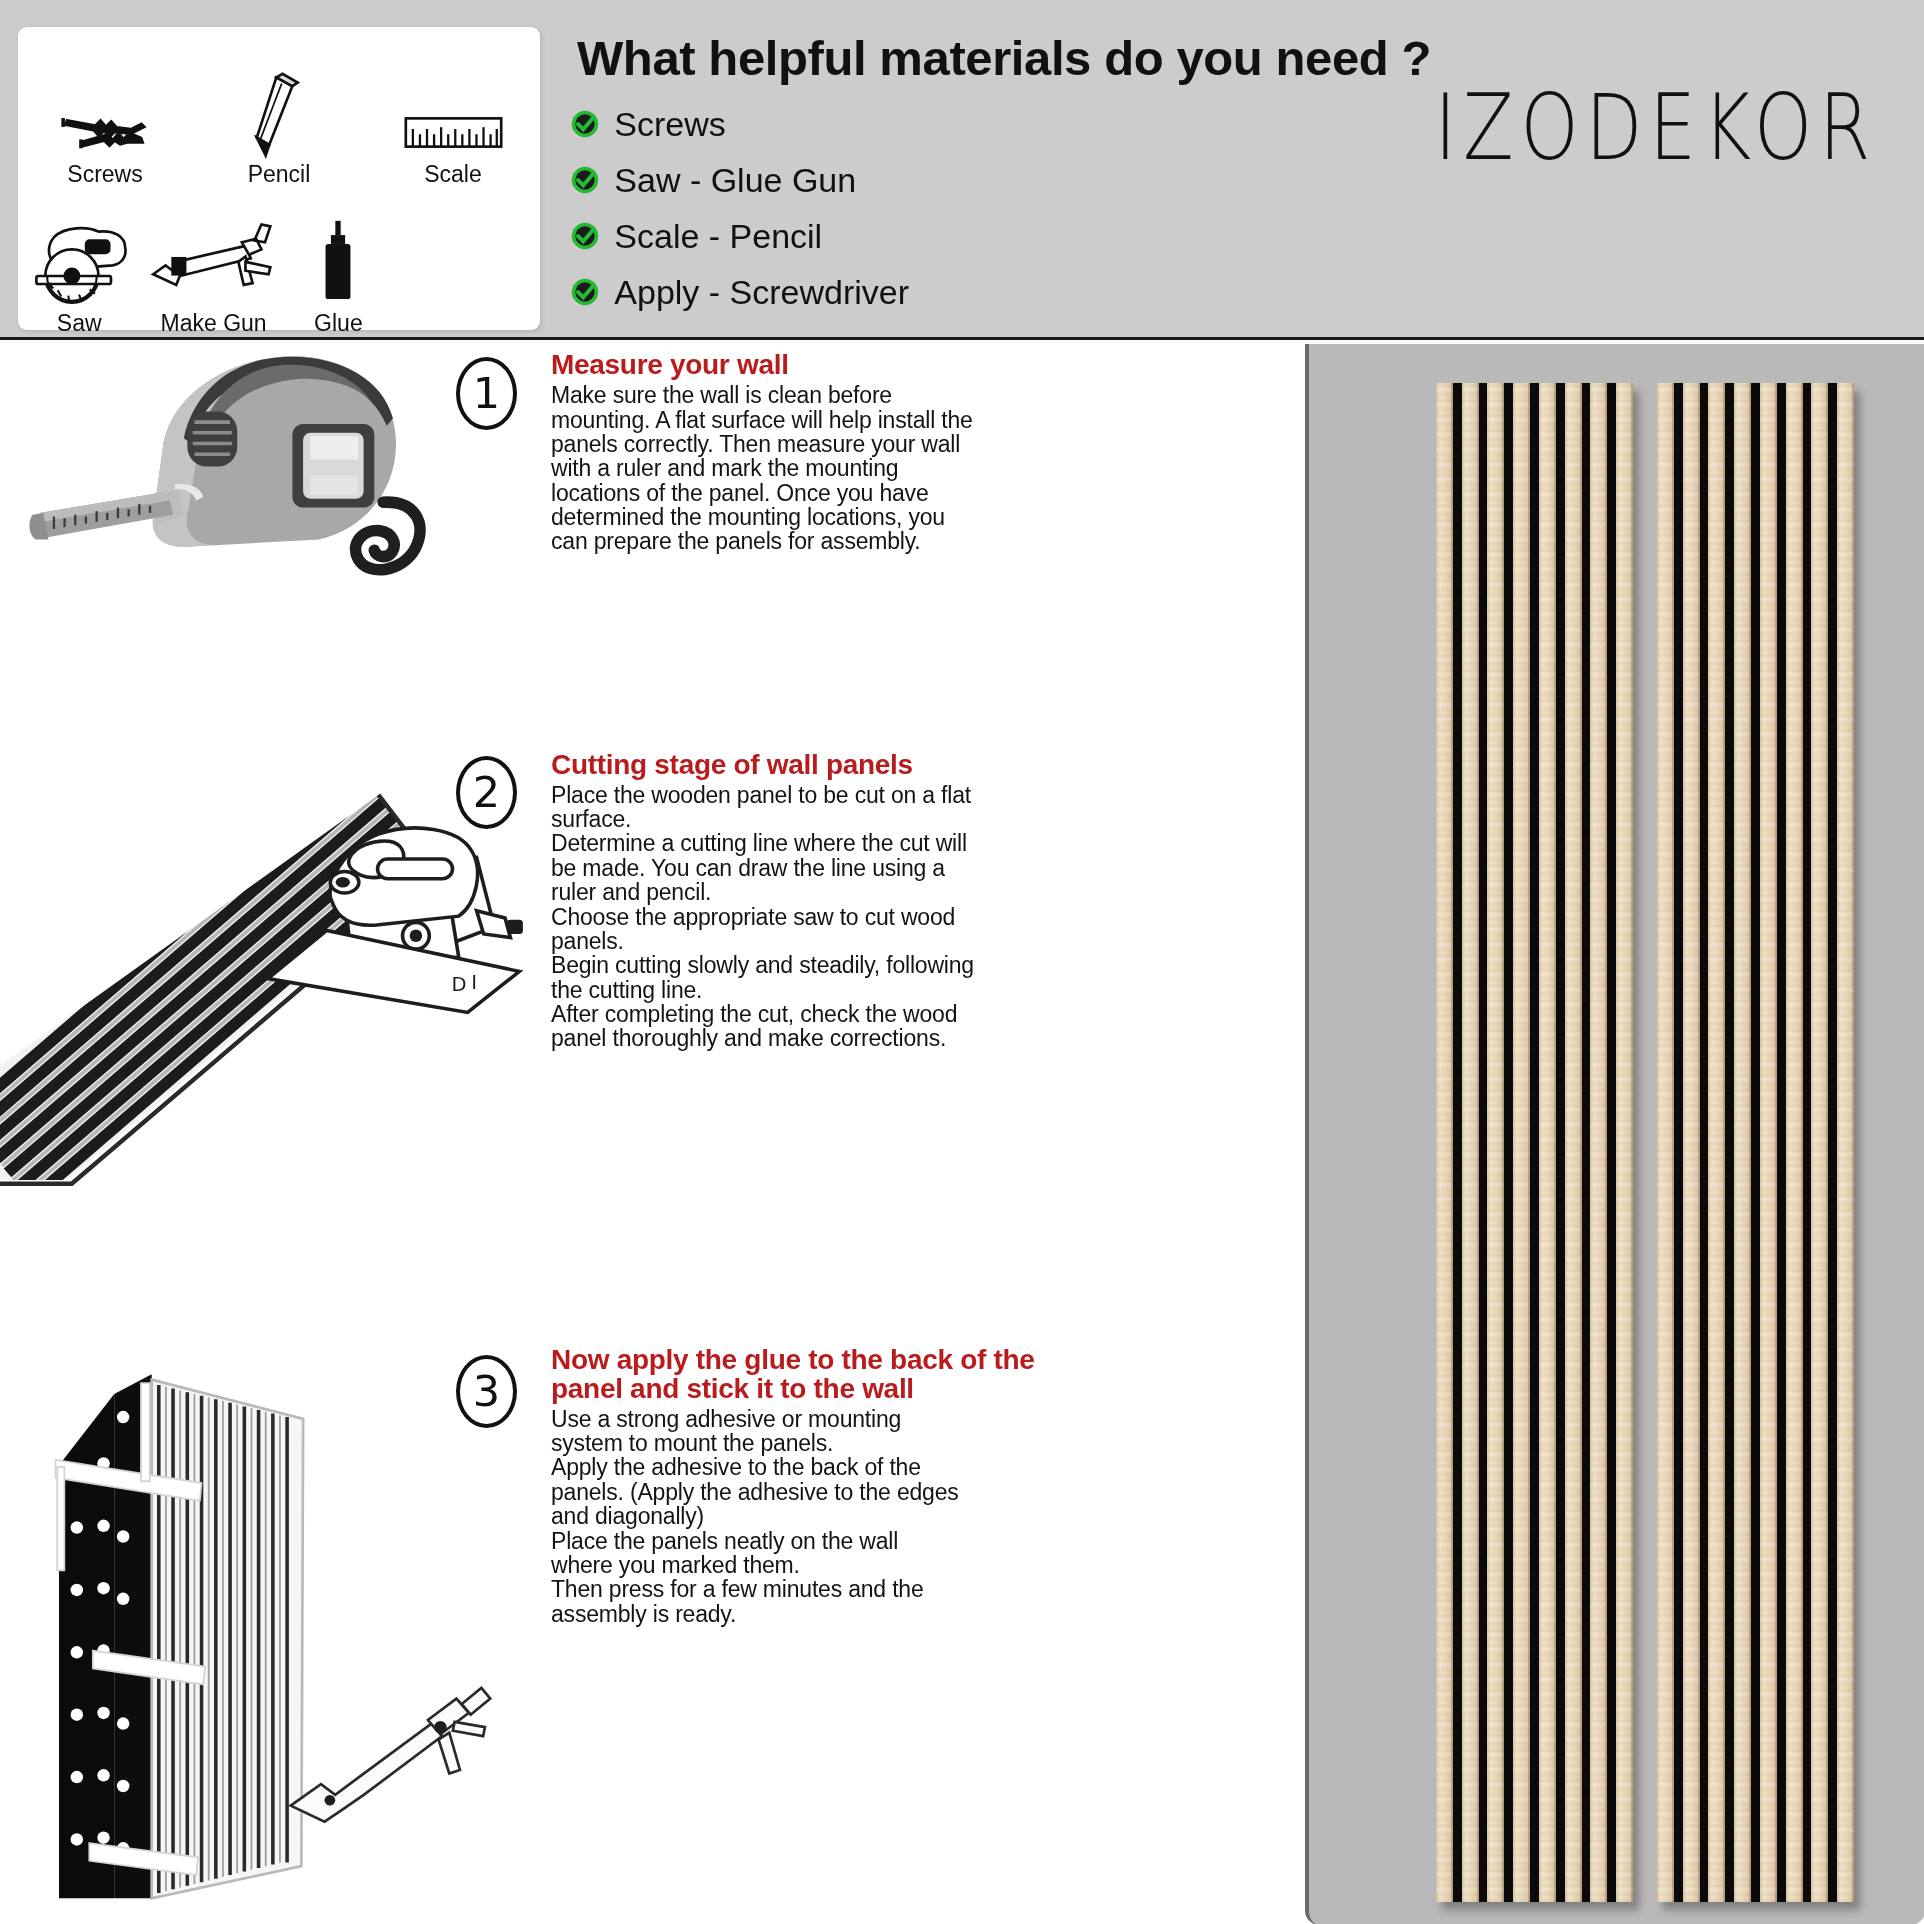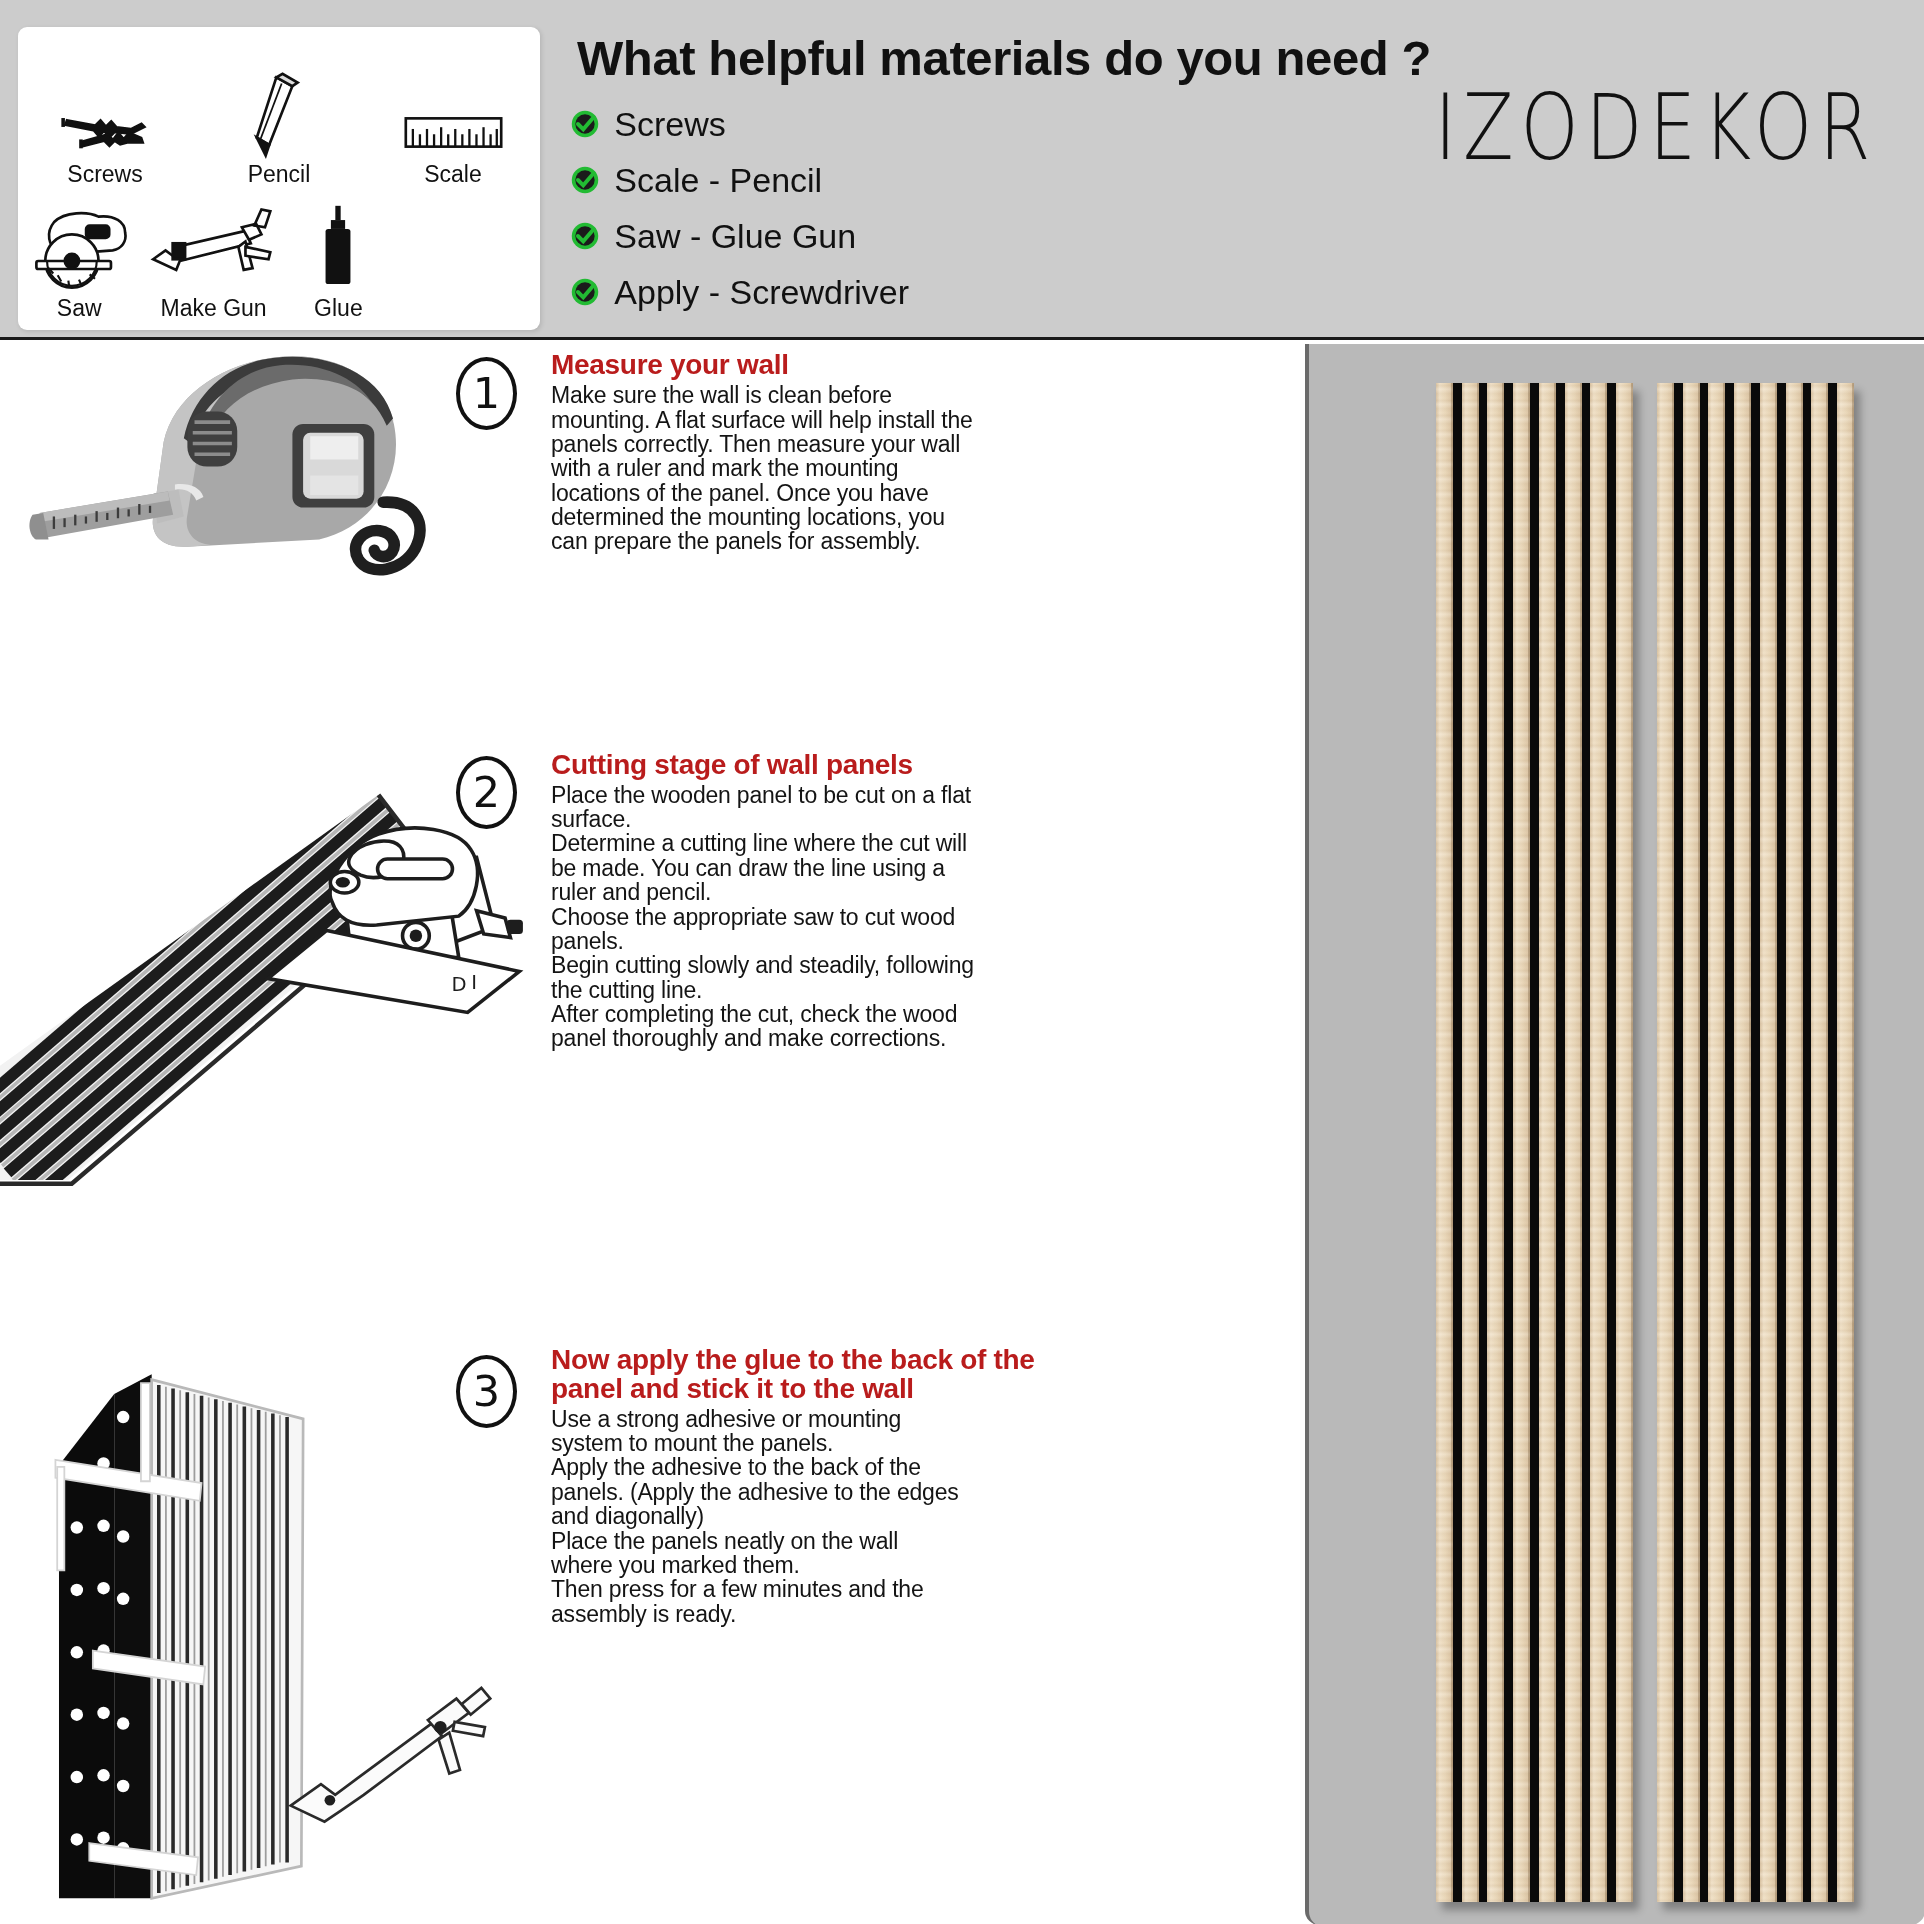--- a/index.html
+++ b/index.html
@@ -41,21 +41,21 @@
     color: #111111;
     line-height: 1.05;
     margin-top: 2.7px;
     white-space: nowrap;
   }
   .mat-rowA {
     position:absolute; left:0; top:43px; width:522px; height:116px;
     display:grid; grid-template-columns: 1fr 1fr 1fr;
   }
   .mat-rowB {
-    position:absolute; left:0; top:164px; width:522px; height:129px;
+    position:absolute; left:0; top:179px; width:522px; height:129px;
     display:grid; grid-template-columns: 1.02fr 1.22fr 0.86fr 1.25fr;
   }
 
   
   .hdr-question {
     position: absolute;
     left: 577px; top: 30px;
     font-size: 49px;
     font-weight: bold;
     color: #111111;
@@ -309,31 +309,31 @@
       <span class="check-label">Screws</span>
     </div>
     <div class="check-row">
       <span class="check-ico">
         <svg width="30" height="30" viewBox="0 0 34 34">
           <circle cx="17" cy="17" r="15" fill="#22bb33"></circle>
           <circle cx="17" cy="17" r="11" fill="#1b1b1b"></circle>
           <path d="M9 17 l6 6 L27 9" fill="none" stroke="#22bb33" stroke-width="4.5" stroke-linecap="round"></path>
         </svg>
       </span>
-      <span class="check-label">Scale - Pencil</span>
+      <span class="check-label">Saw - Glue Gun</span>
     </div>
     <div class="check-row">
       <span class="check-ico">
         <svg width="30" height="30" viewBox="0 0 34 34">
           <circle cx="17" cy="17" r="15" fill="#22bb33"></circle>
           <circle cx="17" cy="17" r="11" fill="#1b1b1b"></circle>
           <path d="M9 17 l6 6 L27 9" fill="none" stroke="#22bb33" stroke-width="4.5" stroke-linecap="round"></path>
         </svg>
       </span>
-      <span class="check-label">Saw - Glue Gun</span>
+      <span class="check-label">Scale - Pencil</span>
     </div>
     <div class="check-row">
       <span class="check-ico">
         <svg width="30" height="30" viewBox="0 0 34 34">
           <circle cx="17" cy="17" r="15" fill="#22bb33"></circle>
           <circle cx="17" cy="17" r="11" fill="#1b1b1b"></circle>
           <path d="M9 17 l6 6 L27 9" fill="none" stroke="#22bb33" stroke-width="4.5" stroke-linecap="round"></path>
         </svg>
       </span>
       <span class="check-label">Apply - Screwdriver</span>

